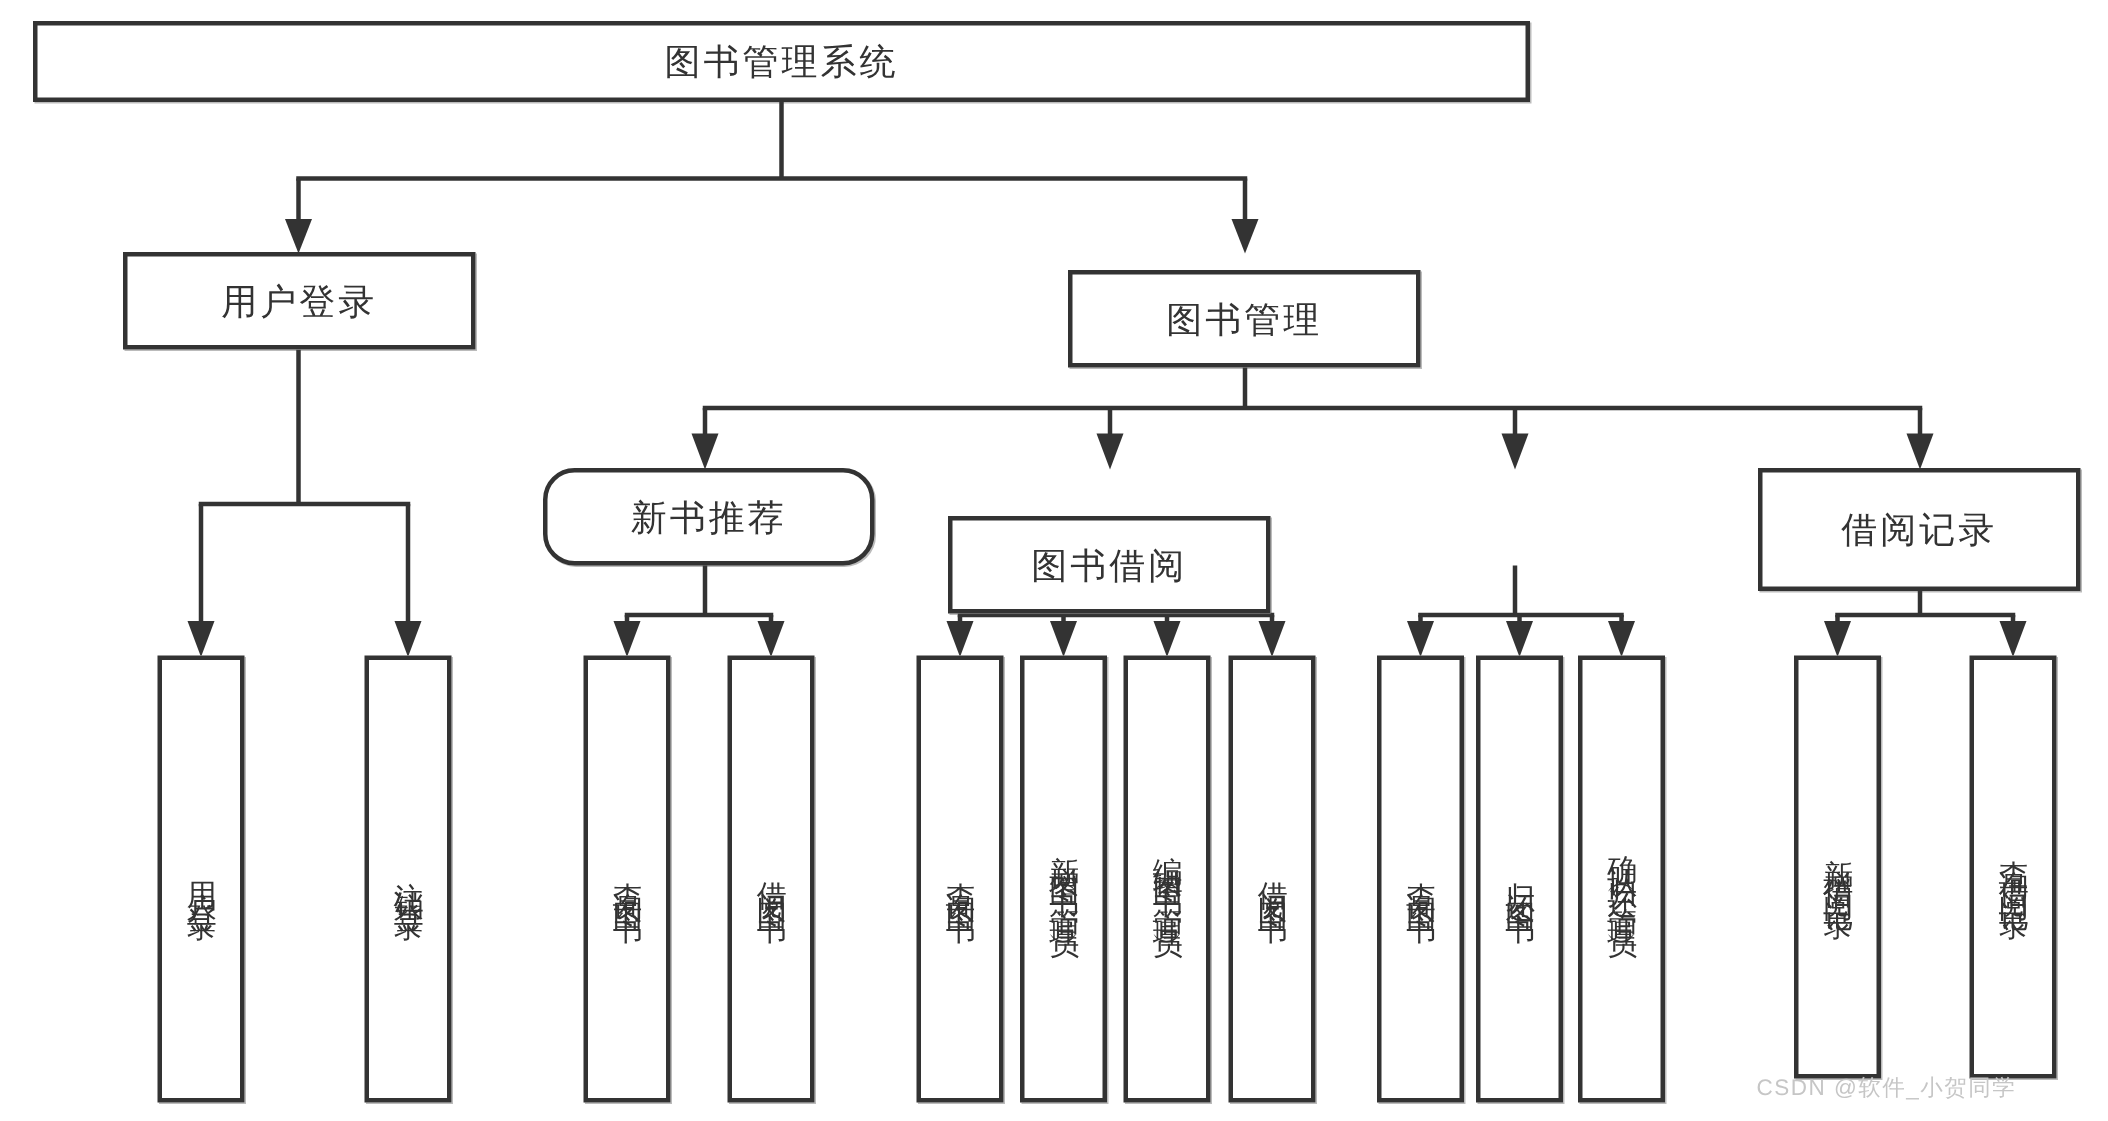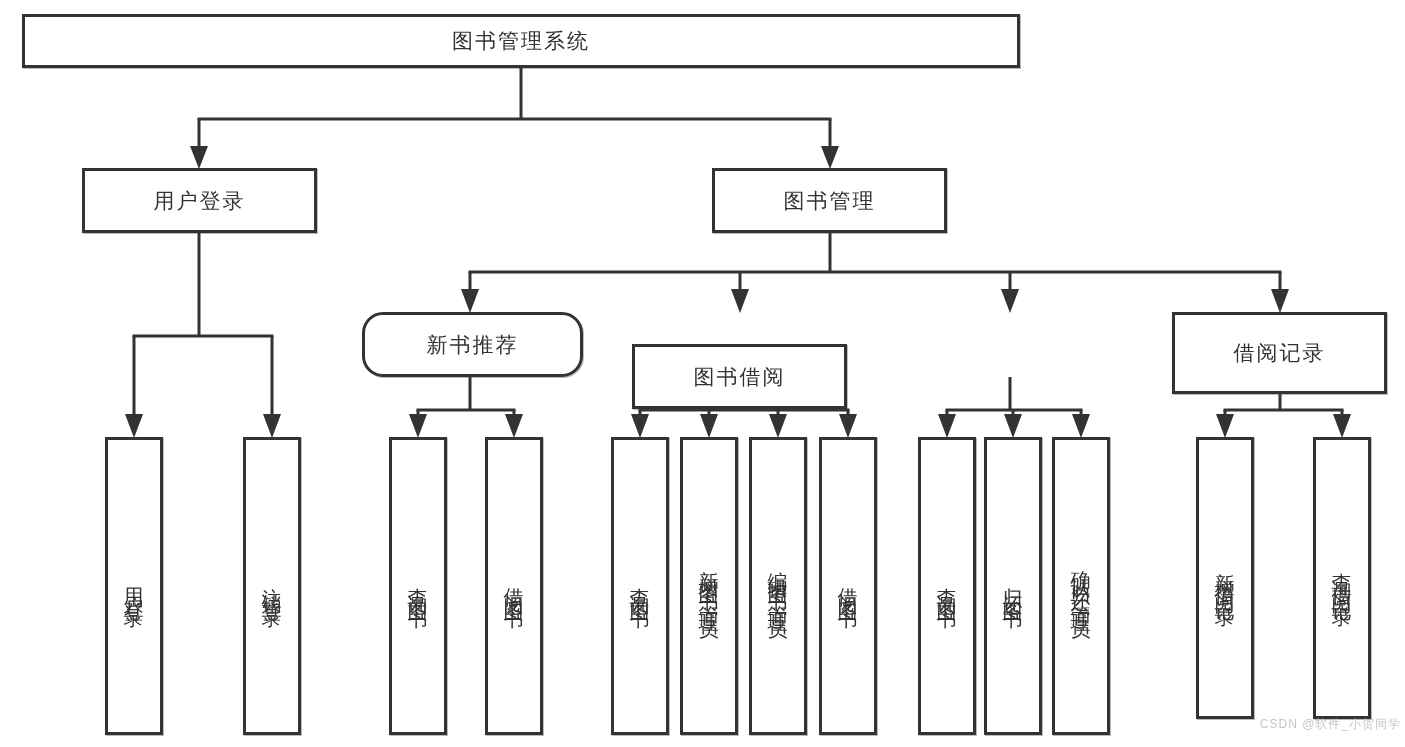--- a/index.html
+++ b/index.html
@@ -6,30 +6,30 @@
   #canvas{
     position:relative;width:1405px;height:747px;background:#ffffff;overflow:hidden;
     font-family:"Liberation Sans","DejaVu Sans",sans-serif;
   }
   #connectors{position:absolute;left:0;top:0;width:1405px;height:747px;}
   .node{
     position:absolute;background:#ffffff;border:3px solid #333333;box-sizing:border-box;
     display:flex;align-items:center;justify-content:center;
     color:#333333;box-shadow:1px 1px 0 rgba(60,60,60,0.35);
   }
-  .h-node{font-size:21px;letter-spacing:2px;white-space:nowrap;}
+  .h-node{font-size:24px;letter-spacing:2px;white-space:nowrap;}
   .v-node{
     writing-mode:vertical-rl;text-orientation:mixed;
     font-size:20px;letter-spacing:7px;line-height:1;
     padding:8px 0;
   }
   #watermark{
     position:absolute;right:4px;top:716px;width:230px;
-    font-size:12px;color:#c6c6c6;letter-spacing:1px;white-space:nowrap;
-    text-align:right;z-index:5;
+    font-size:15px;color:#c6c6c6;letter-spacing:1px;white-space:nowrap;
+    z-index:5;
   }
 </style>
 </head>
 <body>
 
 <div id="canvas">
 
   <svg id="connectors" viewBox="0 0 1405 747" xmlns="http://www.w3.org/2000/svg">
     <g stroke="#333333" stroke-width="3" fill="none">
 
@@ -95,21 +95,21 @@
       <polygon points="1004,414 1022,414 1013,438"></polygon>
       <polygon points="1072,414 1090,414 1081,438"></polygon>
       <polygon points="1216,414 1234,414 1225,438"></polygon>
       <polygon points="1333,414 1351,414 1342,438"></polygon>
     </g>
   </svg>
 
   <div class="node h-node" style="left:22px;top:14px;width:998px;height:54px;">图书管理系统</div>
 
   <div class="node h-node" style="left:82px;top:168px;width:235px;height:65px;">用户登录</div>
-  <div class="node h-node" style="left:712px;top:168px;width:235px;height:65px;">图书管理</div>
+  <div class="node h-node" style="left:712px;top:180px;width:235px;height:65px;">图书管理</div>
 
   <div class="node h-node" style="left:362px;top:312px;width:221px;height:65px;border-radius:21px;">新书推荐</div>
   <div class="node h-node" style="left:632px;top:312px;width:215px;height:65px;margin-top:32px;">图书借阅</div>
   <div class="node h-node" style="left:1172px;top:312px;width:215px;height:82px;">借阅记录</div>
 
   <div class="node v-node" style="left:105px;top:437px;width:58px;height:298px;">用户登录</div>
   <div class="node v-node" style="left:243px;top:437px;width:58px;height:298px;">注销登录</div>
 
   <div class="node v-node" style="left:389px;top:437px;width:58px;height:298px;">查询图书</div>
   <div class="node v-node" style="left:485px;top:437px;width:58px;height:298px;">借阅图书</div>

